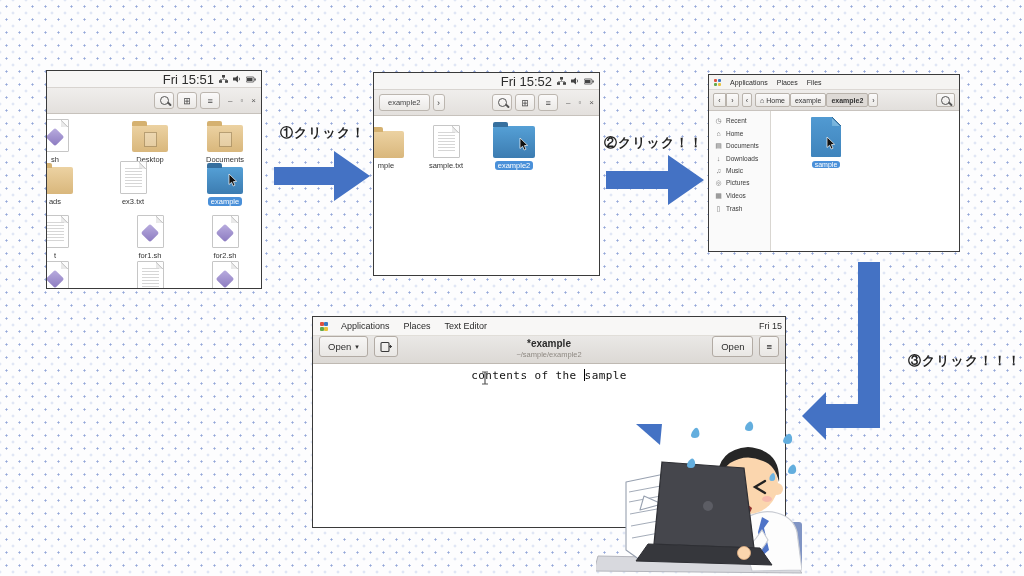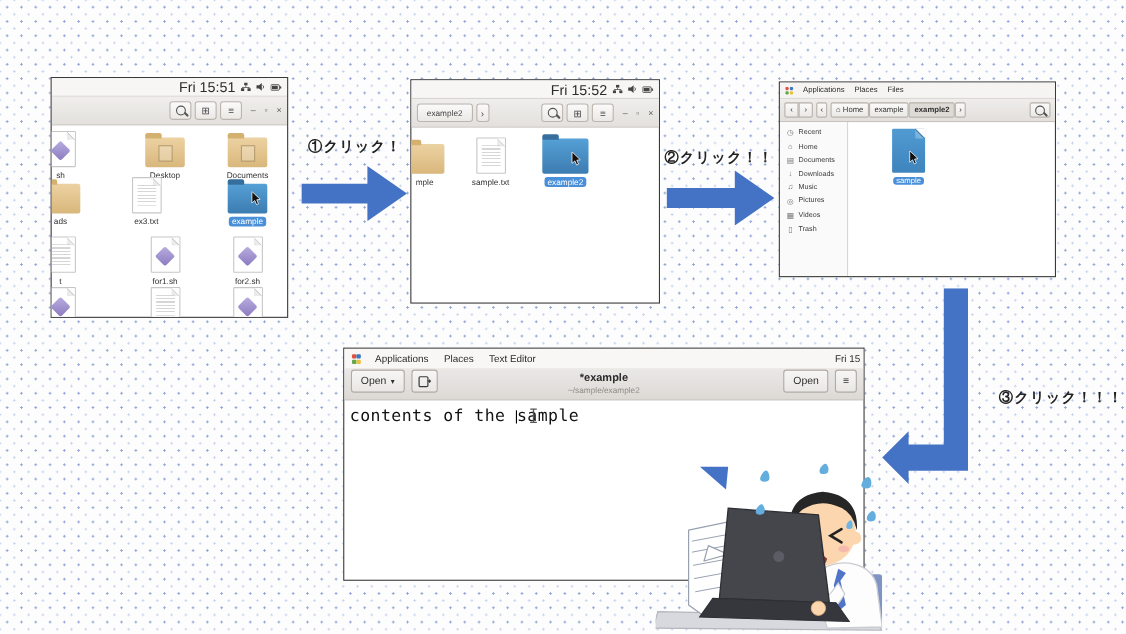--- a/index.html
+++ b/index.html
@@ -76,21 +76,21 @@
   
   .emenubar{height:18px;background:#f8f7f6;border-bottom:1px solid #e1ded9;display:flex;align-items:center;
     gap:14px;padding:0 7px;font-size:9px;color:#2b2b2b;}
   .eheader{height:27px;background:linear-gradient(#eae8e6,#dcd9d5);border-bottom:1px solid #bfb9b2;
     display:flex;align-items:flex-start;gap:6px;padding:0 6px;position:relative;}
   .ebtn{height:21px;background:linear-gradient(#f7f6f5,#e9e7e4);border:1px solid #b2aba4;border-radius:3px;
     display:flex;align-items:center;justify-content:center;font-size:9.5px;color:#2e2e2e;padding:0 8px;box-sizing:border-box;gap:4px;}
   .etitle{position:absolute;left:0;right:0;top:2px;text-align:center;pointer-events:none;}
   .etitle .t1{font-size:10px;font-weight:bold;color:#2b2b2b;}
   .etitle .t2{font-size:7.5px;color:#8f8a83;margin-top:1px;}
-  .etext{position:relative;padding:5px 5px;font-family:"DejaVu Sans Mono",monospace;font-size:15px;color:#111;letter-spacing:0.4px;}
+  .etext{position:relative;padding:5px 5px;font-family:"DejaVu Sans Mono",monospace;font-size:11px;color:#111;letter-spacing:0.4px;text-align:center;}
   .caret{display:inline-block;width:1px;height:12px;background:#000;vertical-align:-2px;}
   
   .bubble{position:absolute;left:519px;top:400px;width:160px;height:27px;background:#4472c4;border-radius:4px;
     color:#fff;font-size:14.5px;text-align:center;line-height:27px;z-index:6;letter-spacing:1px;}
   .arrowsvg{position:absolute;z-index:1;}
   .illus{position:absolute;left:596px;top:420px;z-index:7;}
   .tail{position:absolute;left:634px;top:424px;z-index:6;}
 </style>
 </head>
 <body>

